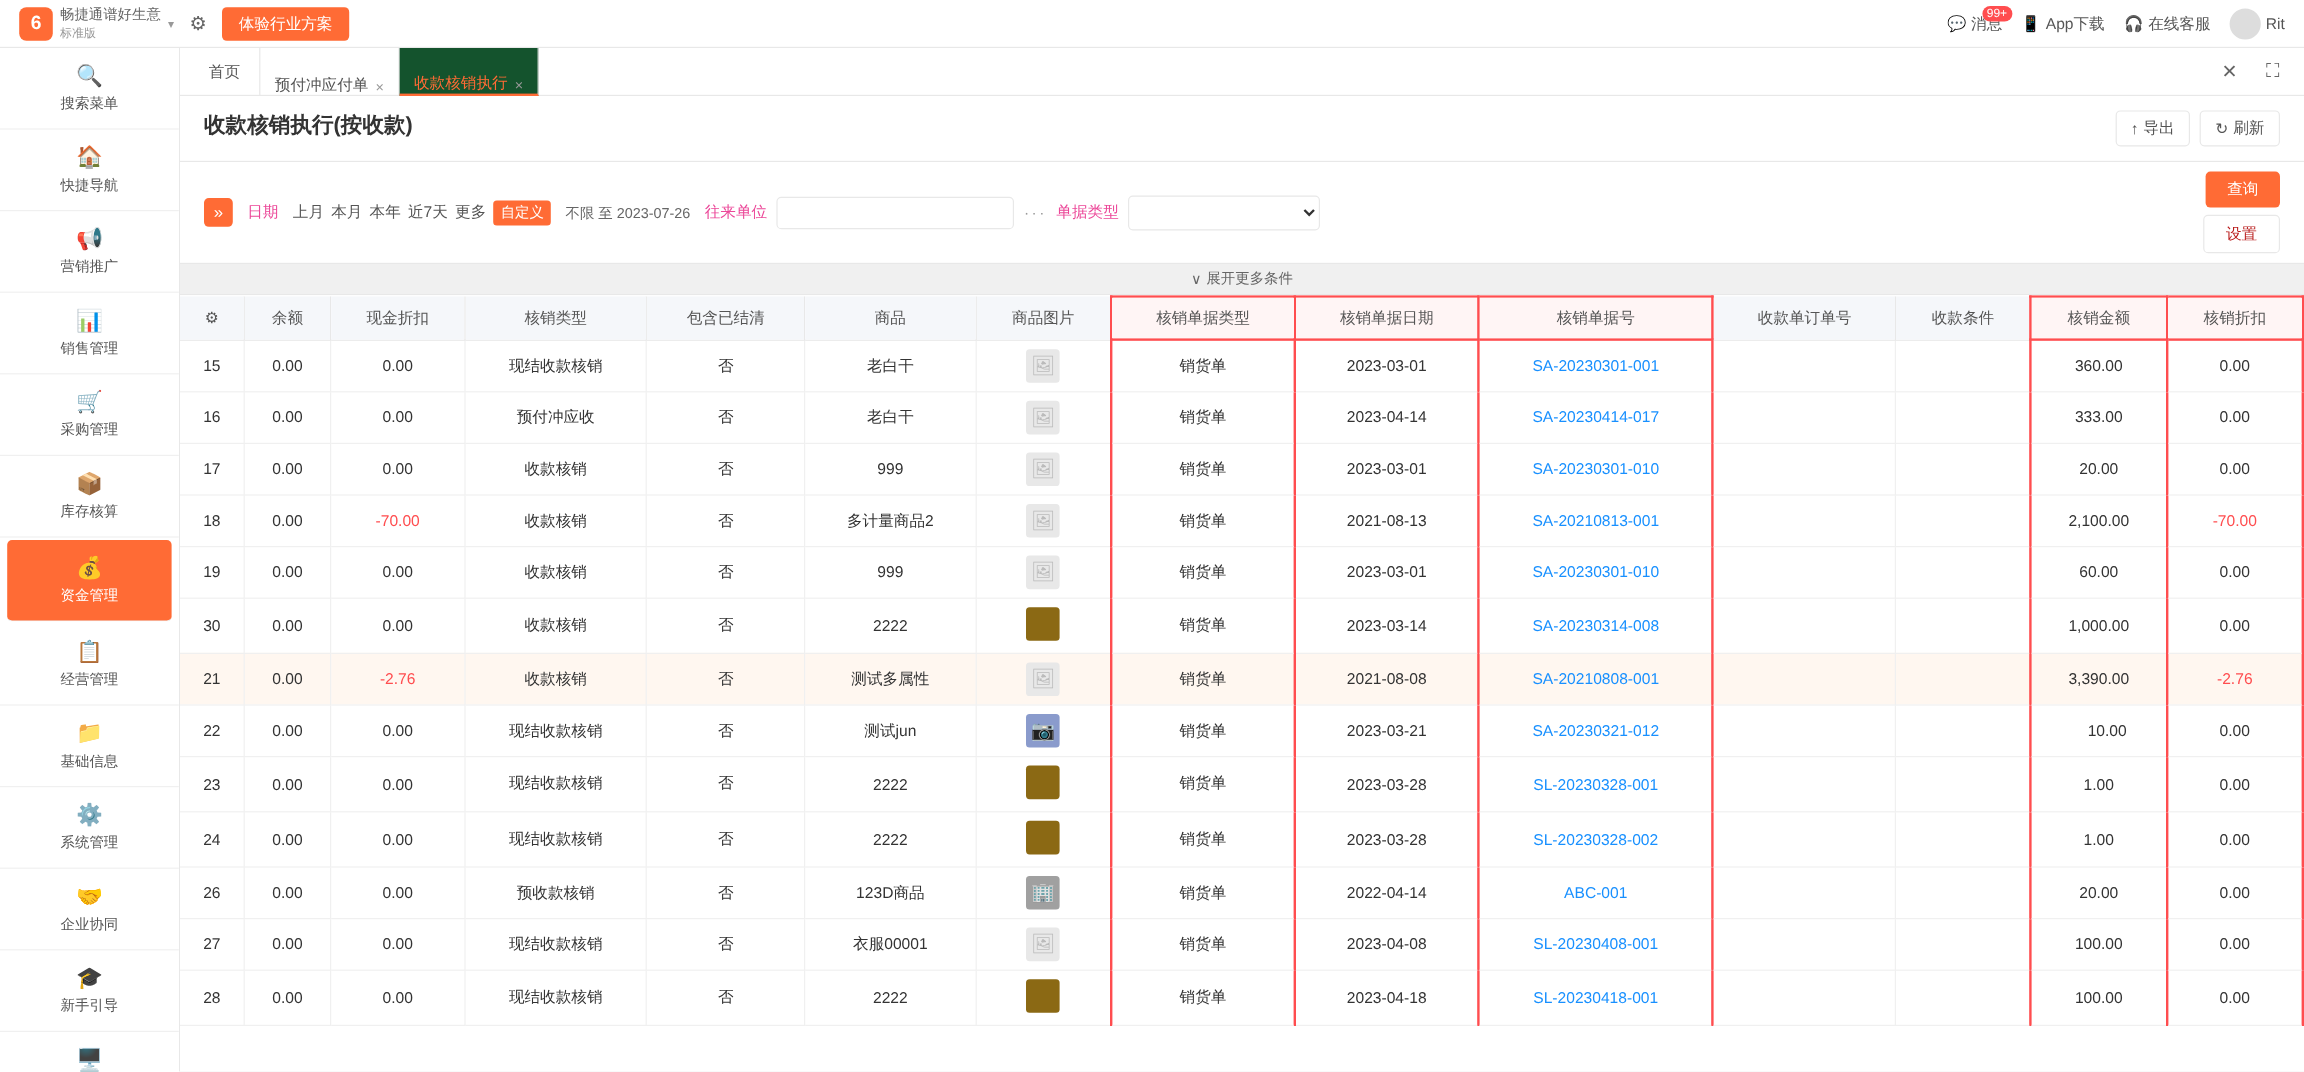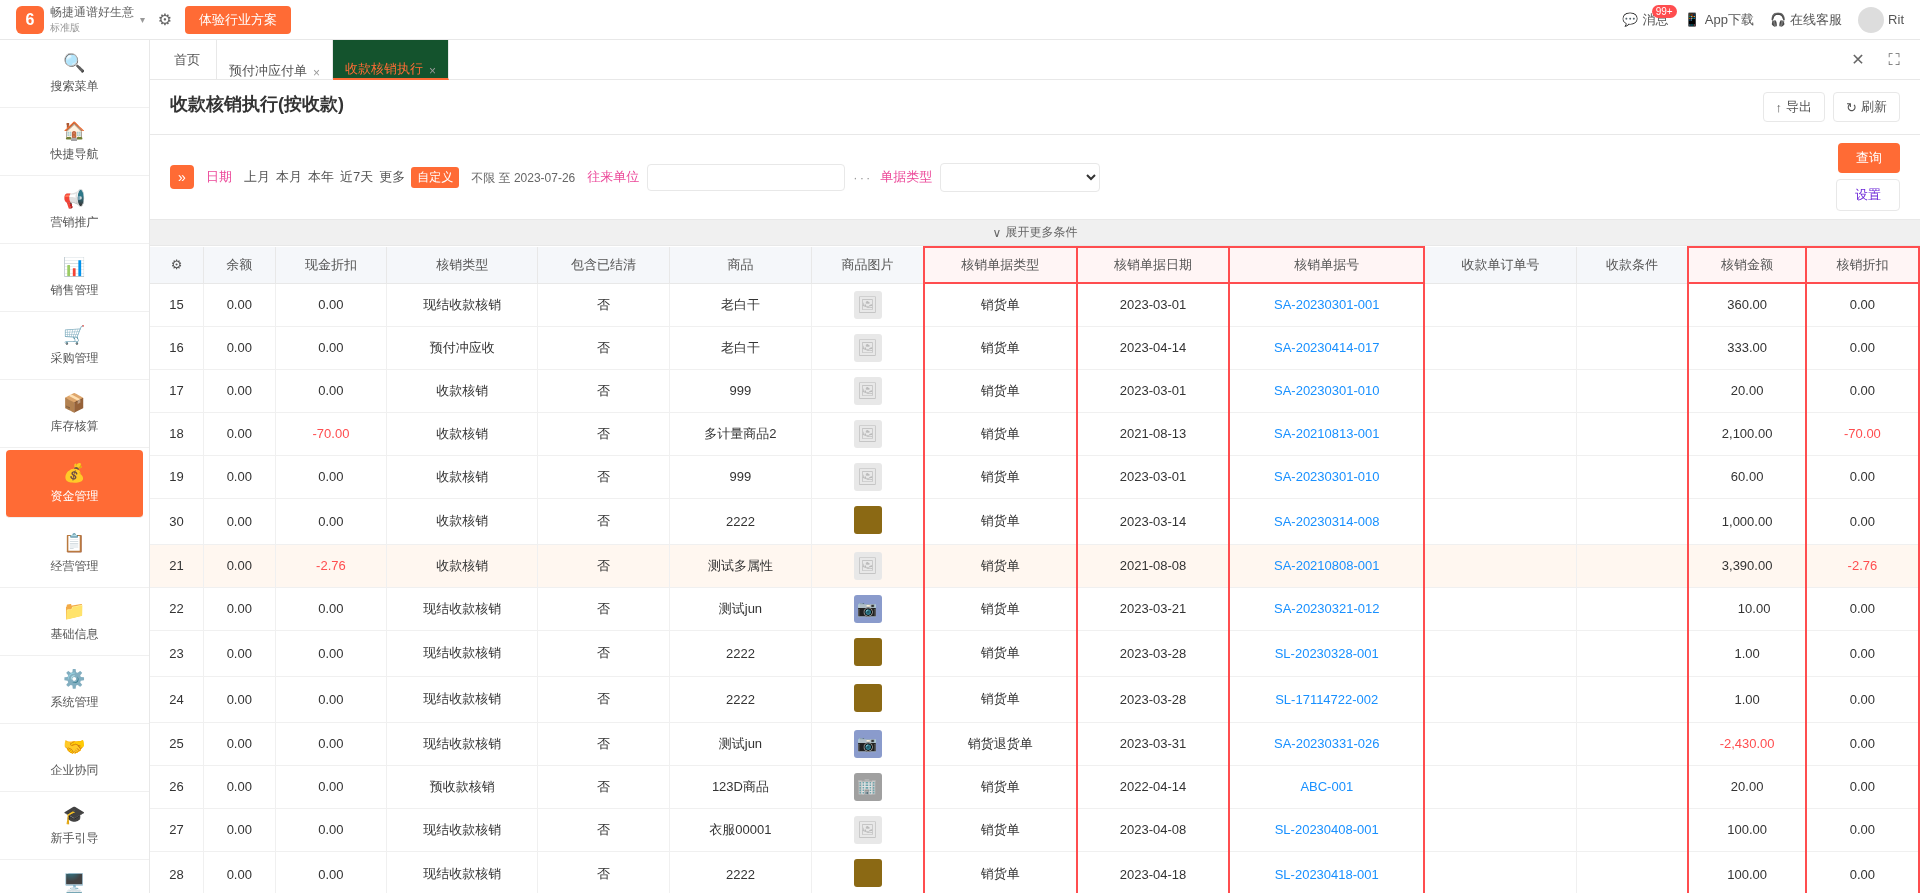--- a/index.html
+++ b/index.html
@@ -58,21 +58,21 @@
     .filter-label { color: #ec4899; font-size: 13px; }
     .filter-date-options { display: flex; gap: 6px; align-items: center; }
     .date-opt { color: #555; cursor: pointer; font-size: 13px; }
     .date-opt.active-custom { background: #ff6b35; color: #fff; padding: 2px 6px; border-radius: 3px; font-size: 12px; }
     .filter-date-range { font-size: 12px; color: #666; margin-top: 2px; }
     .filter-input-group { display: flex; align-items: center; gap: 8px; flex: 1; }
     .filter-input { border: 1px solid #e8e8e8; border-radius: 4px; padding: 5px 10px; font-size: 13px; color: #333; min-width: 180px; }
     .filter-dots { color: #999; letter-spacing: 2px; }
     .filter-select { border: 1px solid #e8e8e8; border-radius: 4px; padding: 5px 10px; font-size: 13px; color: #333; min-width: 160px; background: #fff; }
     .btn-query { background: #ff6b35; color: #fff; border: none; padding: 6px 18px; border-radius: 4px; cursor: pointer; font-size: 13px; }
-    .btn-settings { background: #fff; color: #6d28d9; border: 1px solid #e8e8e8; padding: 6px 18px; border-radius: 4px; cursor: pointer; font-size: 13px; margin-top: 2px; }
+    .btn-settings { background: #fff; color: #b91c1c; border: 1px solid #e8e8e8; padding: 6px 18px; border-radius: 4px; cursor: pointer; font-size: 13px; margin-top: 2px; }
 
     
     .expand-more { background: #f0f0f0; text-align: center; padding: 4px; cursor: pointer; display: flex; align-items: center; justify-content: center; gap: 4px; font-size: 12px; color: #666; border-bottom: 1px solid #e8e8e8; }
 
     
     .table-container { flex: 1; overflow: auto; background: #fff; margin: 0; position: relative; }
     table { width: 100%; border-collapse: collapse; font-size: 13px; min-width: 1400px; }
     thead th { background: #f5f7fa; padding: 8px 10px; text-align: center; border-bottom: 1px solid #e8e8e8; border-right: 1px solid #e8e8e8; color: #555; font-weight: 500; white-space: nowrap; position: sticky; top: 0; z-index: 2; }
     tbody td { padding: 7px 10px; text-align: center; border-bottom: 1px solid #f0f0f0; border-right: 1px solid #f0f0f0; color: #333; white-space: nowrap; }
     tbody tr.highlighted { background: #fff7f0; }
@@ -422,40 +422,24 @@
               <tr>
       <td>24</td>
       <td>0.00</td>
       <td class="">0.00</td>
       <td>现结收款核销</td>
       <td>否</td>
       <td>2222</td>
       <td><div class="img-placeholder img-placeholder-brown" style="width:28px;height:28px;border-radius:3px;display:inline-flex;align-items:center;justify-content:center;color:#fff;font-size:10px;"></div></td>
       <td style="border-left:2px solid #ff4d4f; border-right:2px solid #ff4d4f;">销货单</td>
       <td style="border-left:2px solid #ff4d4f; border-right:2px solid #ff4d4f;">2023-03-28</td>
-      <td style="border-left:2px solid #ff4d4f; border-right:2px solid #ff4d4f;"><a class="link-cell">SL-17114722-002</a></td>
+      <td style="border-left:2px solid #ff4d4f; border-right:2px solid #ff4d4f;"><a class="link-cell">SL-20230328-002</a></td>
       <td></td>
       <td></td>
       <td style="border-left:2px solid #ff4d4f; border-right:2px solid #ff4d4f;" class="">1.00</td>
-      <td style="border-left:2px solid #ff4d4f; border-right:2px solid #ff4d4f;" class="">0.00</td>
-    </tr>
-              <tr>
-      <td>25</td>
-      <td>0.00</td>
-      <td class="">0.00</td>
-      <td>现结收款核销</td>
-      <td>否</td>
-      <td>测试jun</td>
-      <td><div class="img-placeholder" style="background:#8a9bcc;">📷</div></td>
-      <td style="border-left:2px solid #ff4d4f; border-right:2px solid #ff4d4f;">销货退货单</td>
-      <td style="border-left:2px solid #ff4d4f; border-right:2px solid #ff4d4f;">2023-03-31</td>
-      <td style="border-left:2px solid #ff4d4f; border-right:2px solid #ff4d4f;"><a class="link-cell">SA-20230331-026</a></td>
-      <td></td>
-      <td></td>
-      <td style="border-left:2px solid #ff4d4f; border-right:2px solid #ff4d4f;" class="negative-val">-2,430.00</td>
       <td style="border-left:2px solid #ff4d4f; border-right:2px solid #ff4d4f;" class="">0.00</td>
     </tr>
               <tr>
       <td>26</td>
       <td>0.00</td>
       <td class="">0.00</td>
       <td>预收款核销</td>
       <td>否</td>
       <td>123D商品</td>
       <td><div class="img-placeholder" style="background:#a0a0a0;">🏢</div></td>

